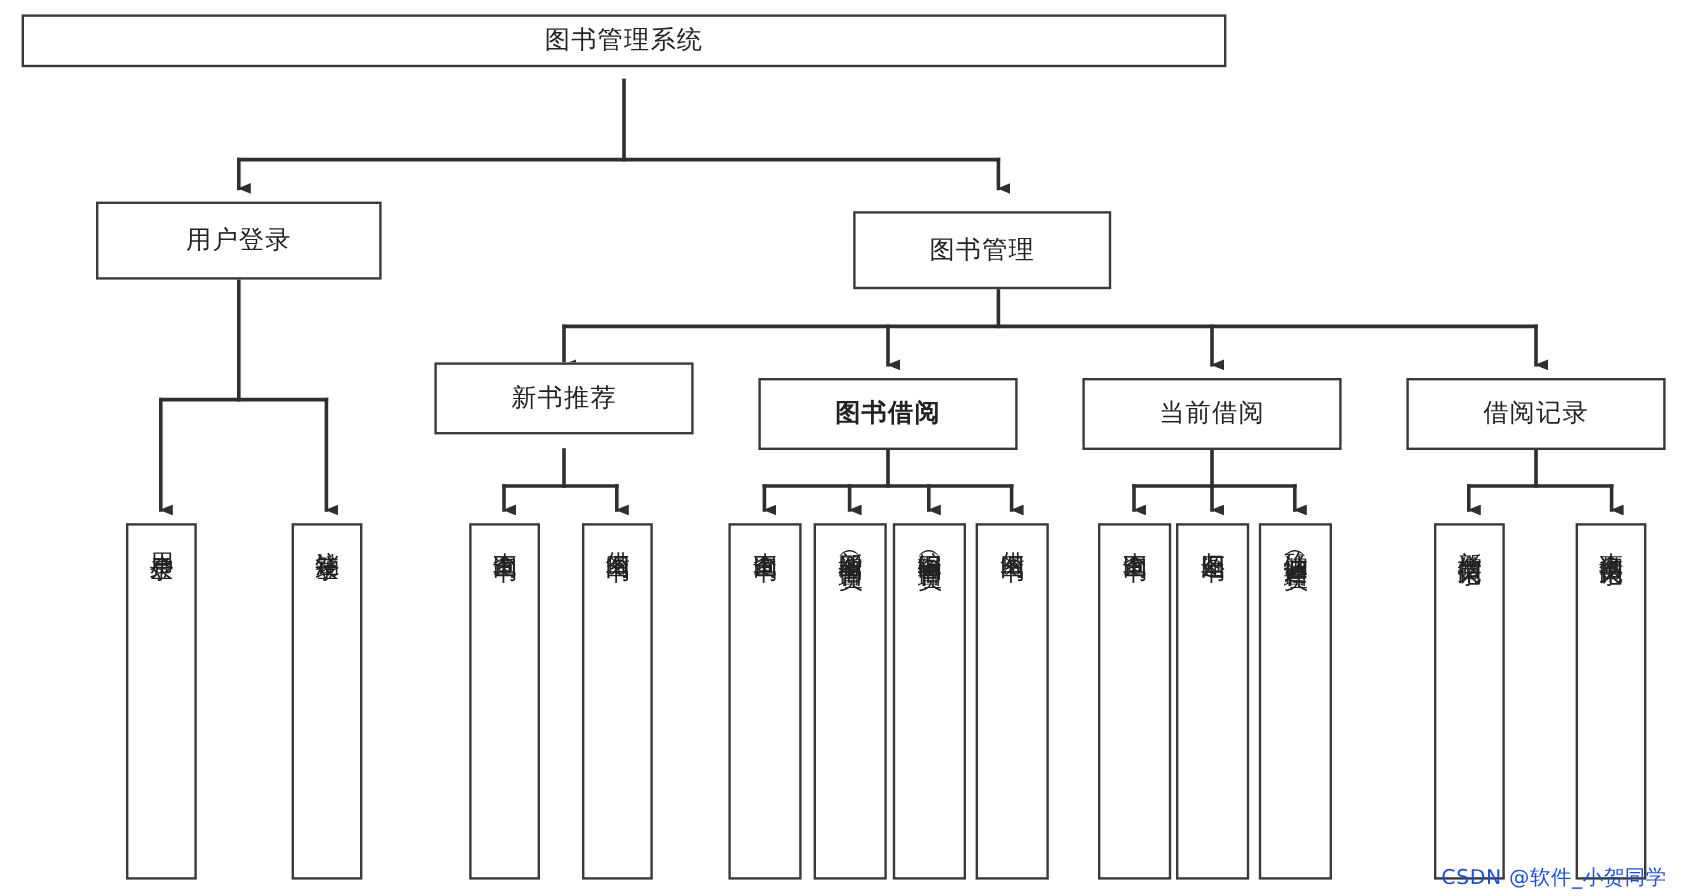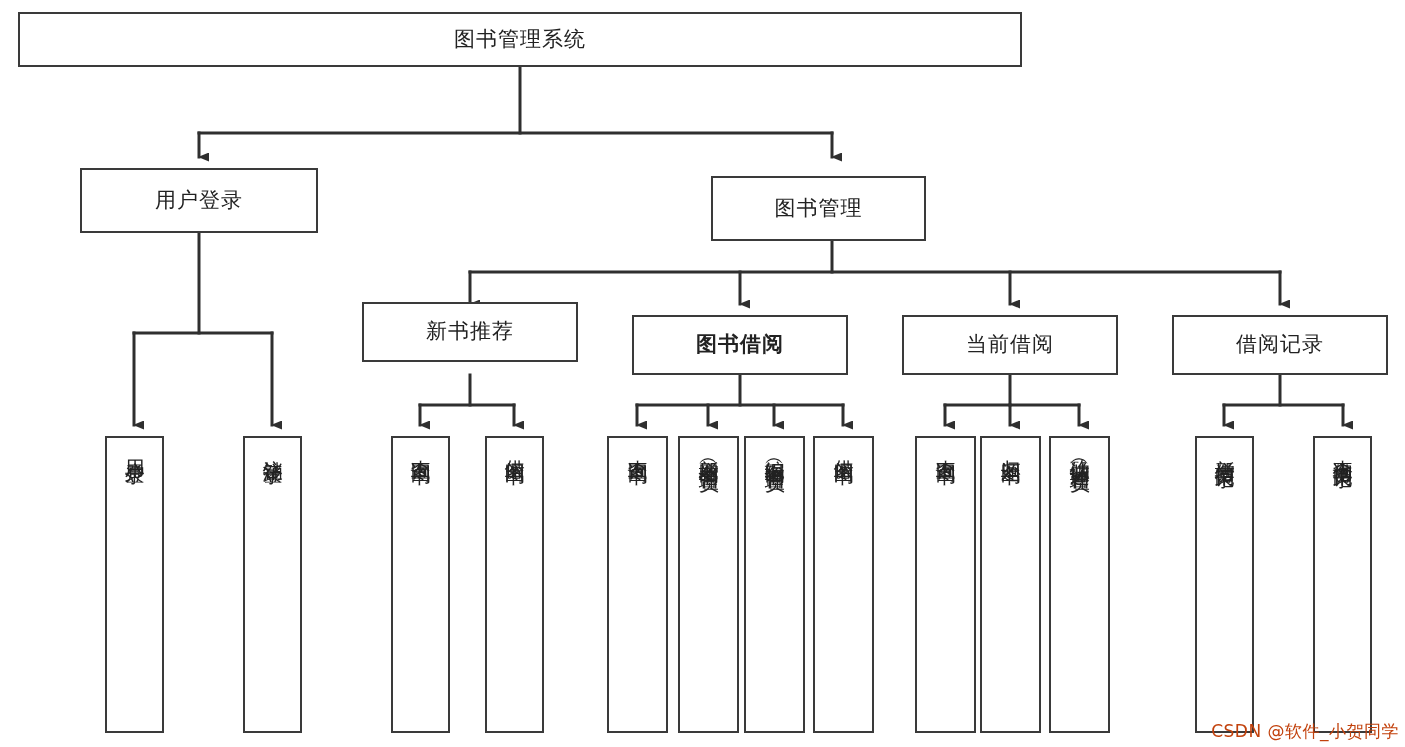--- a/index.html
+++ b/index.html
@@ -36,24 +36,24 @@
     letter-spacing:2px;
     padding-top:6px;
     padding-bottom:6px;
     justify-content:flex-start;
     align-items:center;
     white-space:nowrap;
   }
   .node .lbl{display:block;}
   #watermark{
     position:absolute;
-    right:6px;
+    right:16px;
     bottom:4px;
     font-size:17px;
-    color:#c2410c;
+    color:#1d4ed8;
     letter-spacing:0.5px;
     white-space:nowrap;
     pointer-events:none;
   }
 </style>
 </head>
 <body>
 
 <div id="stage">
 
@@ -100,21 +100,21 @@
       <path d="M 1010 405 L 1010 425" marker-end="url(#arrow)"></path>
       <path d="M 1079 405 L 1079 425" marker-end="url(#arrow)"></path>
 
       <path d="M 1280 375 L 1280 405"></path>
       <path d="M 1224 405 L 1343 405"></path>
       <path d="M 1224 405 L 1224 425" marker-end="url(#arrow)"></path>
       <path d="M 1343 405 L 1343 425" marker-end="url(#arrow)"></path>
     </g>
   </svg>
 
-  <div class="node horiz" style="left:18px;top:12px;width:1004px;height:55px;">
+  <div class="node horiz" style="left:18px;top:12px;width:1004px;height:44px;">
     <span class="lbl">图书管理系统</span>
   </div>
 
   <div class="node horiz" style="left:80px;top:168px;width:238px;height:65px;">
     <span class="lbl">用户登录</span>
   </div>
   <div class="node horiz" style="left:711px;top:176px;width:215px;height:65px;">
     <span class="lbl">图书管理</span>
   </div>
 

